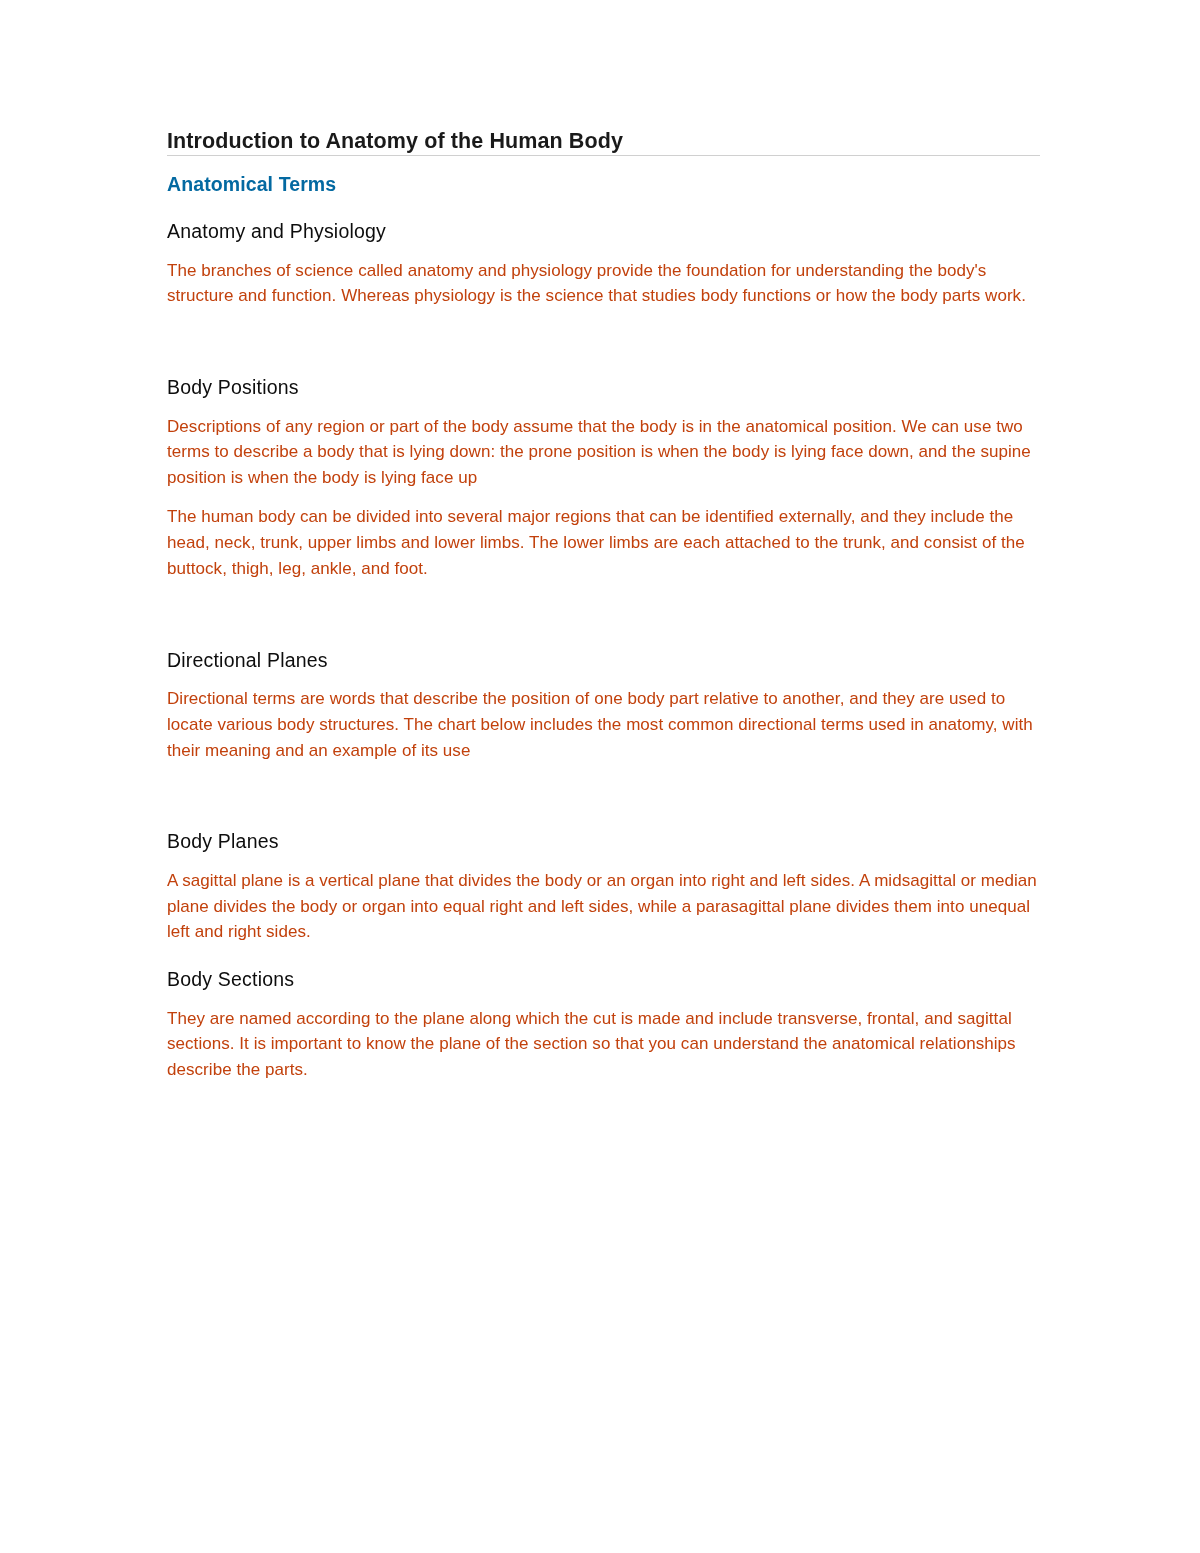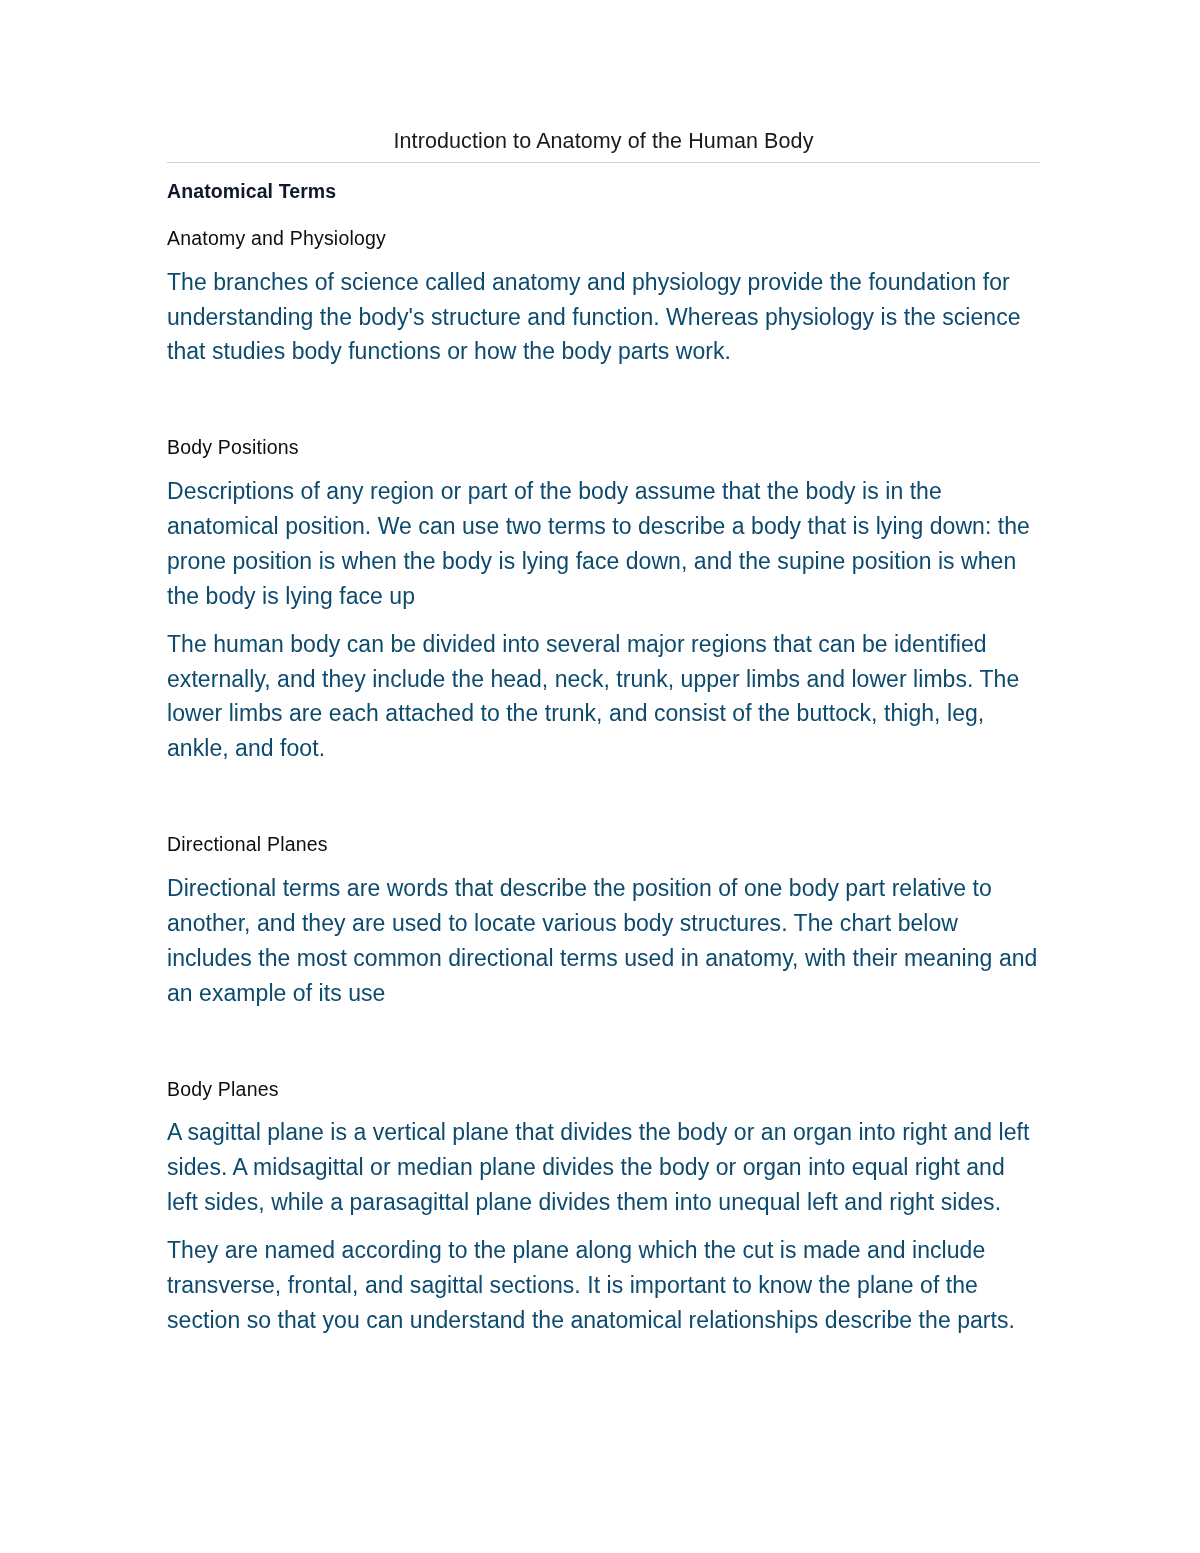--- a/index.html
+++ b/index.html
@@ -17,49 +17,47 @@
   .page {
     position: relative;
     width: 1200px;
     height: 1553px;
     box-sizing: border-box;
     padding: 128px 160px 0 167px;
     background: #ffffff;
   }
   .doc-title {
     font-size: 21.5px;
-    font-weight: normal;
+    font-weight: bold;
     color: #1a1a1a;
     letter-spacing: 0.1px;
     margin: 0 0 4px 0;
-    padding-bottom: 7px;
     border-bottom: 1px solid #d0d0d0;
     line-height: 1.25;
-    text-align: center;
   }
   .subtitle {
     font-size: 19.5px;
     font-weight: bold;
-    color: #0f172a;
+    color: #0369a1;
     margin: 16px 0 0 0;
     line-height: 1.3;
     letter-spacing: 0.1px;
   }
   h2.section-heading {
     font-size: 19.5px;
     font-weight: normal;
     color: #0d0d0d;
     margin: 22px 0 0 0;
     line-height: 1.3;
     letter-spacing: 0.2px;
   }
   p.body-text {
-    font-size: 23px;
+    font-size: 17px;
     line-height: 1.52;
-    color: #0c4a6e;
+    color: #c2410c;
     margin: 13px 2px 0 0;
     letter-spacing: 0.05px;
     max-width: 875px;
   }
   .gap-lg { height: 44px; }
 </style>
 </head>
 <body>
 
 <div class="page">
@@ -81,15 +79,16 @@
   <div class="gap-lg"></div>
 
   <h2 class="section-heading">Directional Planes</h2>
   <p class="body-text">Directional terms are words that describe the position of one body part relative to another, and they are used to locate various body structures. The chart below includes the most common directional terms used in anatomy, with their meaning and an example of its use</p>
 
   <div class="gap-lg"></div>
 
   <h2 class="section-heading">Body Planes</h2>
   <p class="body-text">A sagittal plane is a vertical plane that divides the body or an organ into right and left sides. A midsagittal or median plane divides the body or organ into equal right and left sides, while a parasagittal plane divides them into unequal left and right sides.</p>
 
+  <h2 class="section-heading">Body Sections</h2>
   <p class="body-text">They are named according to the plane along which the cut is made and include transverse, frontal, and sagittal sections. It is important to know the plane of the section so that you can understand the anatomical relationships describe the parts.</p>
 
 </div>
 
 </body></html>

